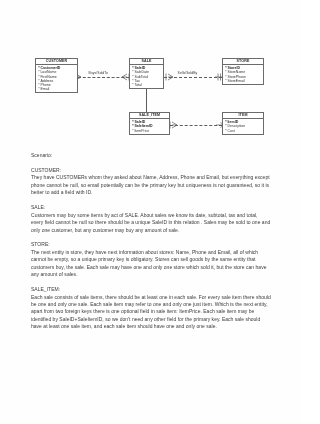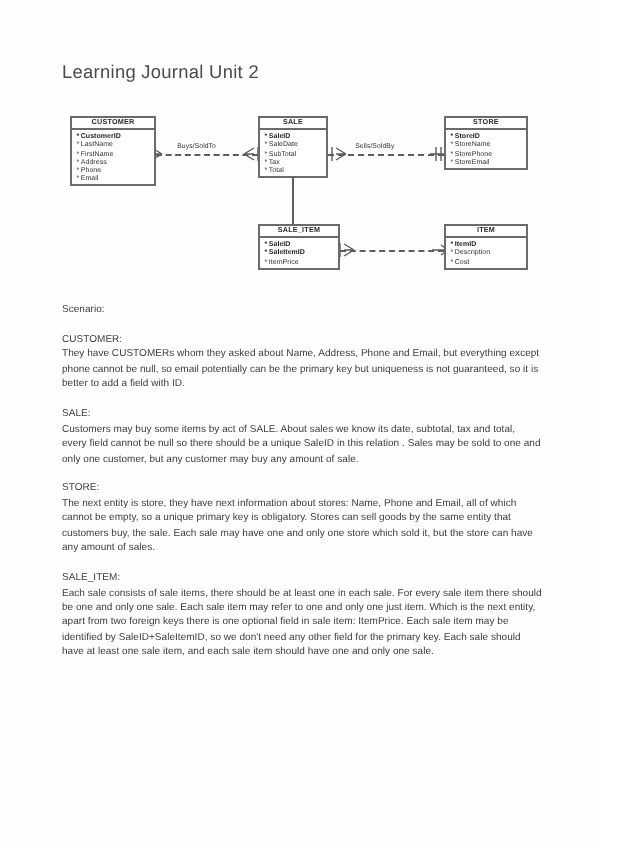--- a/index.html
+++ b/index.html
@@ -130,21 +130,20 @@
     line-height: 7.45px;
     text-align: left;
   }
   .spacer { height: 7.45px; }
 </style>
 </head>
 <body>
 
 <div class="page">
 
-  <div class="doc-title">Learning Journal Unit 2</div>
 
   <div class="erd">
 
     <div class="rel-line" style="left:78px; top:22px; width:51px;"></div>
     <div class="rel-label" style="left:88px; top:15.5px;">Buys/SoldTo</div>
     <svg class="notation" style="left:72px; top:17px;" width="10" height="10" viewBox="0 0 10 10">
       <path d="M9,5 L4,2 M9,5 L4,8 M9,5 L4,5 M2,1.5 L2,8.5" stroke="#5d5d5d" stroke-width="0.7" fill="none"></path>
     </svg>
     <svg class="notation" style="left:121px; top:17px;" width="10" height="10" viewBox="0 0 10 10">
       <path d="M1,5 L6,2 M1,5 L6,8 M1,5 L6,5 M8,1.5 L8,8.5" stroke="#5d5d5d" stroke-width="0.7" fill="none"></path>

